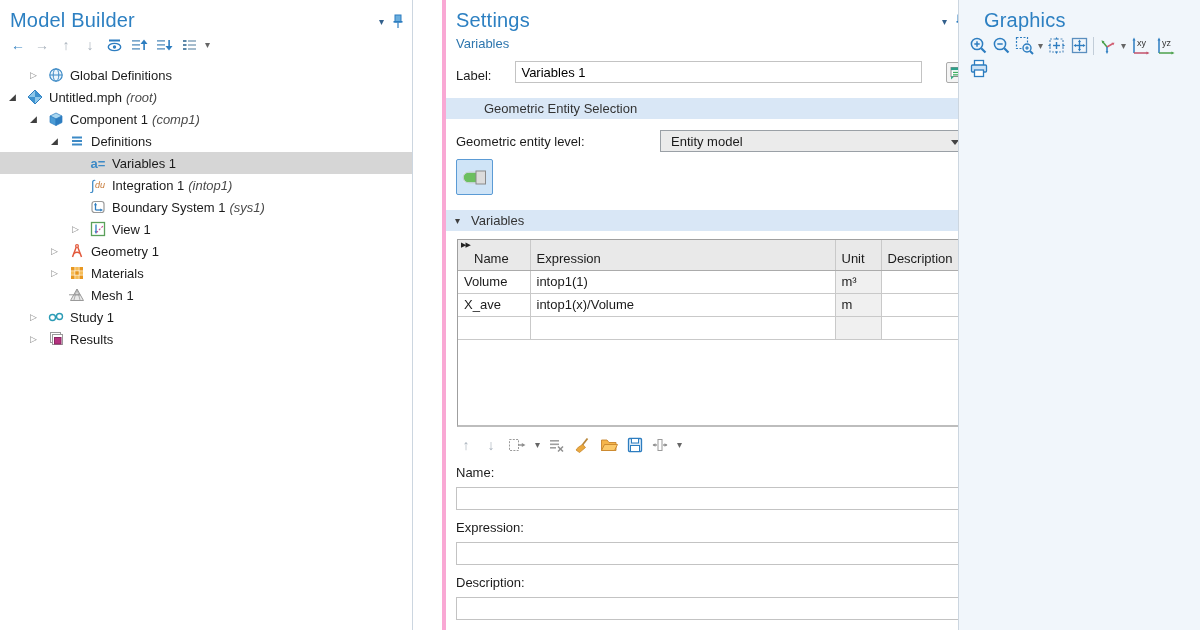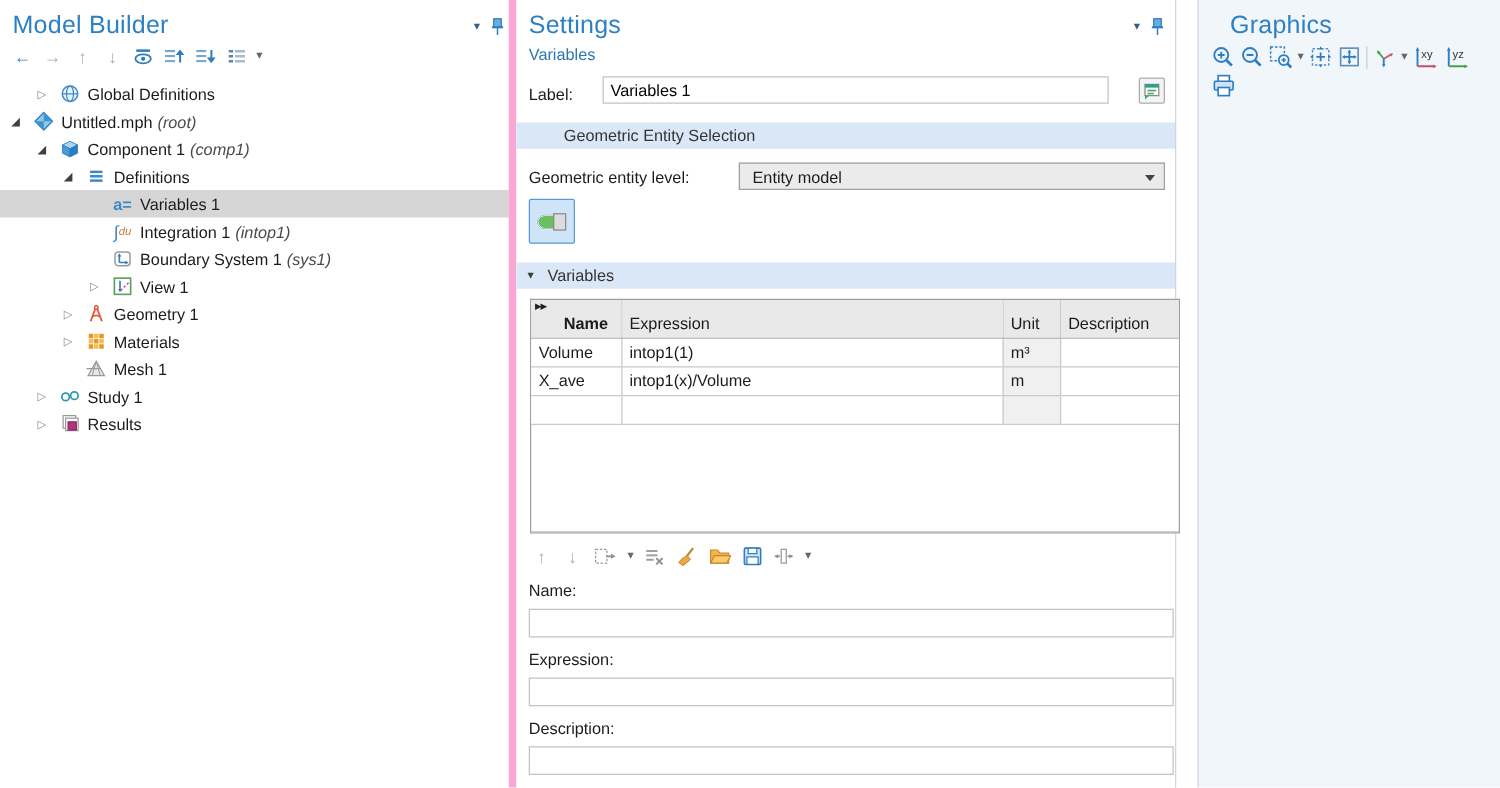--- a/index.html
+++ b/index.html
@@ -1,21 +1,21 @@
 <!DOCTYPE html>
 <html><head>
 <meta charset="utf-8">
 <style>
   * { margin:0; padding:0; box-sizing:border-box; }
   html,body { width:1200px; height:630px; background:#fff; overflow:hidden;
     font-family:"Liberation Sans","DejaVu Sans",sans-serif; font-size:13px; color:#1b1b1b; }
 
   .panel { position:absolute; top:0; height:630px; background:#fff; }
   #mb-panel { left:0; width:413px; border-right:1px solid #ccd6e0; }
-  #settings-panel { left:407px; width:534px; border-left:6px solid #f9a8d4; border-right:1px solid #ccd6e0; }
+  #settings-panel { left:442px; width:534px; border-left:4px solid #f9a8d4; border-right:1px solid #ccd6e0; }
   #graphics-panel { left:958px; width:242px; border-left:1px solid #ccd6e0; background:#f1f6fb; }
 
   .panel-head { display:flex; align-items:flex-start; justify-content:space-between; padding:8px 8px 0 10px; }
   .panel-title { font-size:20px; font-weight:300; color:#2d80c2; letter-spacing:.2px; line-height:24px; }
   .head-ctrls { display:flex; align-items:center; gap:8px; margin-top:6px; }
   .caret { color:#33608c; font-size:10px; line-height:10px; }
   .caret::before { content:"▾"; }
   .caret.gray { color:#666; }
 
   
@@ -43,32 +43,32 @@
   .label-row { display:flex; align-items:flex-end; margin:10px 8px 0 10px; gap:24px; }
   .txt-input { height:22px; border:1px solid #c3c3c3; background:#fff; font:13px "Liberation Sans","DejaVu Sans",sans-serif; padding:0 5px; }
   #label-input { flex:1; }
   .icon-btn { width:21px; height:21px; border:1px solid #ababab; background:#f4f4f4; display:inline-flex; align-items:center; justify-content:center; border-radius:2px; }
   .section-bar { background:#d9e7f6; height:21px; display:flex; align-items:center; margin-top:15px; color:#333; }
   .section-bar .bar-caret { width:16px; margin-left:9px; font-size:10px; color:#3f3f3f; }
   .section-bar .bar-caret.empty::before { content:""; }
   .section-bar .bar-caret.down::before { content:"▾"; }
   .section-bar span.bar-title { margin-left:13px; }
   .section-bar .bar-caret.down + span.bar-title { margin-left:0; }
-  .geo-row { display:flex; align-items:center; margin:11px 8px 0 10px; }
+  .geo-row { display:flex; align-items:center; margin:11px 8px 0 10px;gap:36px; }
   .geo-row .geo-label { width:168px; }
   .dropdown { flex:1; height:22px; background:#ebebeb; border:1px solid #9aa0a6; display:flex; align-items:center; padding:0 8px 0 10px; position:relative; }
   .dropdown::after { content:""; position:absolute; right:7px; top:9px; border:4px solid transparent; border-top:5px solid #444; }
   .toggle-btn { width:37px; height:36px; margin:7px 0 0 10px; border:1px solid #5b9bd5; background:#cfe4f7; border-radius:2px; display:flex; align-items:center; justify-content:center; }
 
   .table-wrap { width:520px; height:188px; margin:8px 0 0 11px; border:1px solid #9f9f9f; border-bottom:2px solid #bdbdbd; background:#fff; }
   table.vtable { border-collapse:collapse; table-layout:fixed; width:518px; }
   .vtable th { background:#e9e9e9; height:30px; font-weight:normal; text-align:left; vertical-align:bottom; padding:0 0 4px 6px; border-right:1px solid #c9c9c9; border-bottom:1px solid #ababab; position:relative; }
   .vtable th:last-child { border-right:none; }
   .vtable th .corner { position:absolute; top:1px; left:3px; font-size:7px; letter-spacing:-1px; color:#222; }
-  .vtable th.name-th { padding-left:26px;font-weight:bold; }
+  .vtable th.name-th { padding-left:16px; }
   .vtable td { height:23px; border-right:1px solid #c9c9c9; border-bottom:1px solid #c9c9c9; padding:0 0 0 6px; background:#fff; }
   .vtable td:last-child { border-right:none; }
   .vtable td.unit { background:#f0f0f0; }
 
   .mini-tbar { display:flex; align-items:center; gap:9px; margin:8px 0 0 12px; height:20px; }
   .fld-label { margin:10px 0 0 10px; }
   .fld-input { display:block; width:516px; height:23px; margin:7px 0 0 10px; }
 
   
   #graphics-panel .panel-head { padding-left:25px; }

